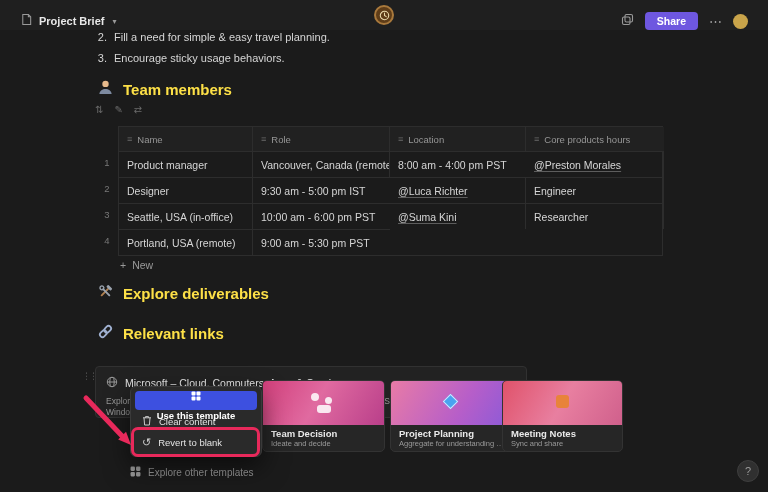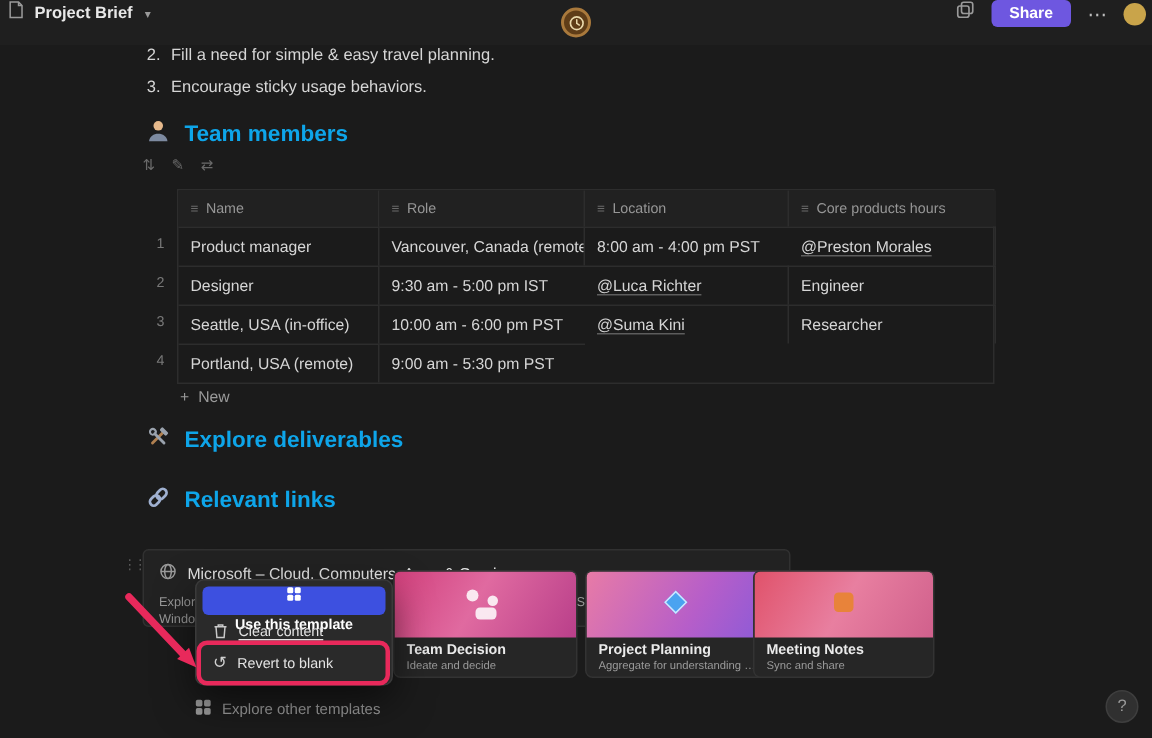--- a/index.html
+++ b/index.html
@@ -3,38 +3,38 @@
 <meta charset="utf-8">
 <style>
   * { margin:0; padding:0; box-sizing:border-box; }
   html,body { background:#111; }
   .screen {
     position:relative; width:768px; height:492px; overflow:hidden;
     background:#1b1b1b; font-family:"Liberation Sans", sans-serif; color:#d9d9d9;
   }
   
   .topbar { position:absolute; left:0; top:0; width:768px; height:30px;
-    background:#1f1f1f; display:flex; align-items:flex-start; padding:0 4px; }
+    background:#1f1f1f; display:flex; align-items:flex-end; padding:0 20px; }
   .tb-left { display:flex; align-items:center; gap:6px; }
   .tb-title { font-size:11px; font-weight:700; color:#e8e8e8; }
   .chev { font-size:8px; color:#9a9a9a; margin-left:2px; }
   .tb-center { position:absolute; left:50%; top:5px; transform:translateX(-50%); }
   .clock-badge { width:20px; height:20px; border-radius:50%;
     background:#5f3d18; border:2px solid #a9793c; display:flex; align-items:center; justify-content:center; }
   .tb-right { margin-left:auto; display:flex; align-items:center; gap:11px; }
   .share-btn { background:#6e57e0; color:#fff; font-size:10.5px; font-weight:700;
     border:none; border-radius:4px; padding:3px 12px; cursor:pointer; }
   .ellipsis { font-size:13px; color:#bdbdbd; line-height:1; }
   .avatar { width:15px; height:15px; border-radius:50%; background:#c9a44a; }
   
   .li { position:absolute; left:97px; display:flex; gap:7px; font-size:11px; color:#d6d6d6; width:560px; }
   .li .marker { width:10px; text-align:right; }
   
   .h2 { position:absolute; left:97px; display:flex; align-items:center; gap:9px;
-    font-size:15px; font-weight:700; color:#0ea5e9;justify-content:space-between; }
+    font-size:15px; font-weight:700; color:#fde047;justify-content:space-between; }
   
   .tbl-toolbar { position:absolute; left:95px; top:104px; display:flex; gap:11px;
     color:#6a6a6a; font-size:10px; }
   
   .table { position:absolute; left:118px; top:126px; width:545px;
     display:grid; grid-template-columns:134px 137px 136px 138px;
     border:1px solid #2d2d2d; background:#1b1b1b; }
   .th { height:24px; background:#212121; display:flex; align-items:center; gap:5px;
     padding:0 8px; font-size:9.5px; color:#969696; border-right:1px solid #2d2d2d; }
   .th:nth-child(4) { border-right:none; }

